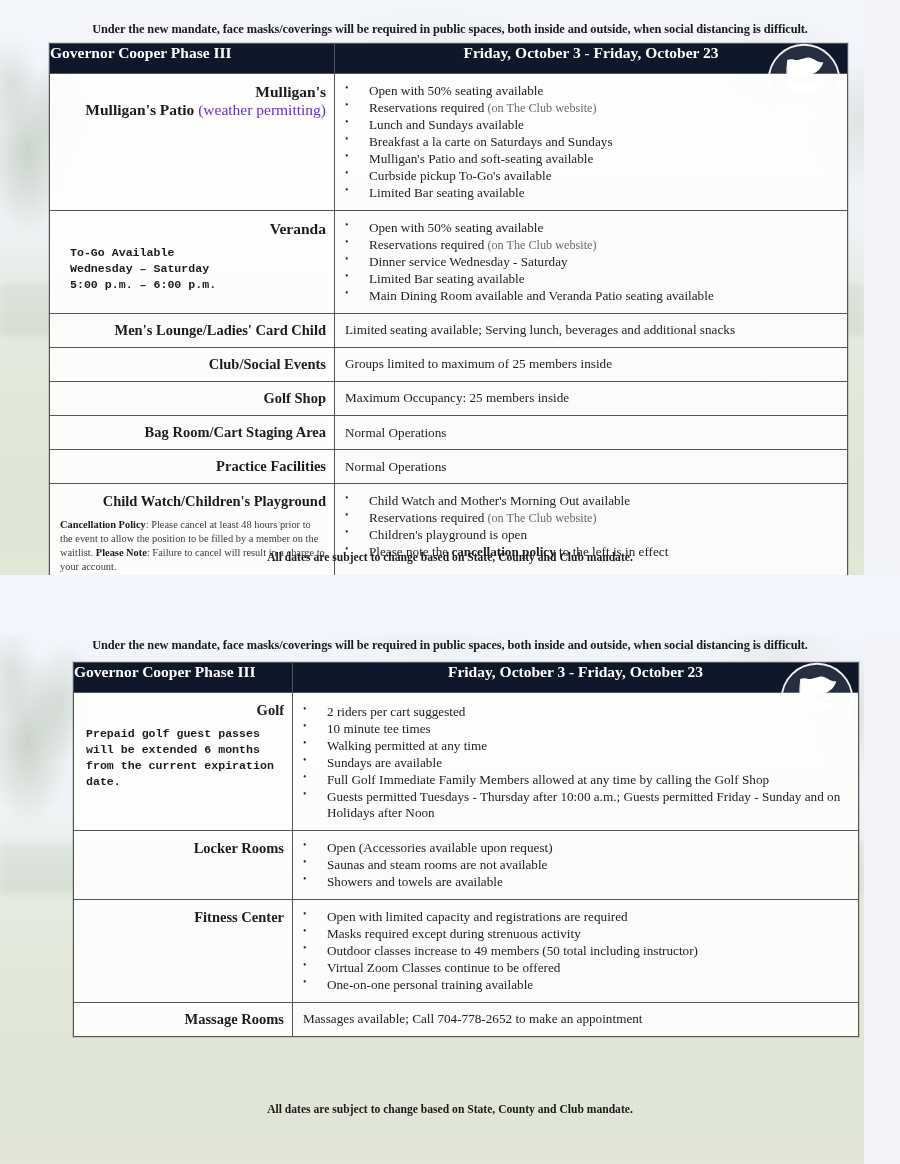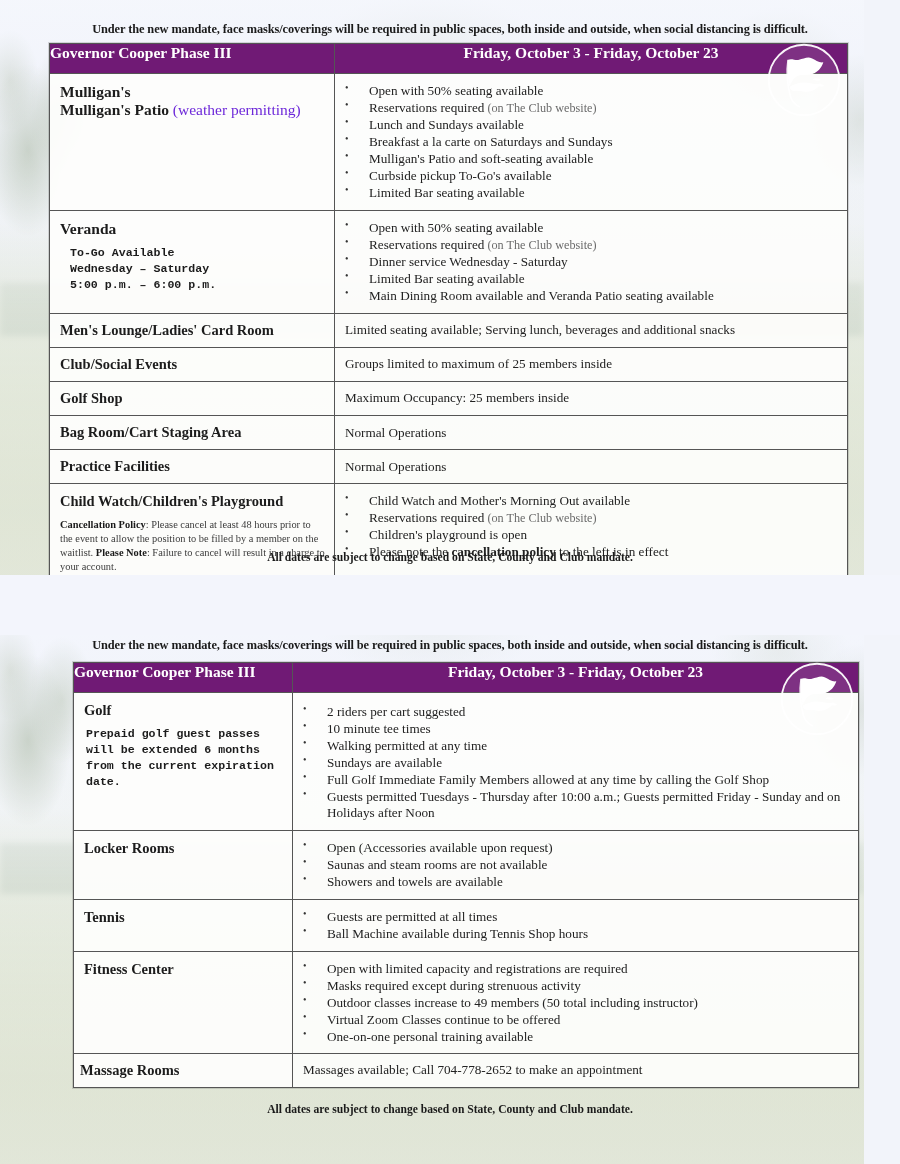--- a/index.html
+++ b/index.html
@@ -87,38 +87,39 @@
     background:rgba(252,252,251,.80);
     border:1px solid #4a4a4a;
     box-shadow:0 0 0 1px rgba(60,60,60,.18);
   }
   table.sched td, table.sched th{
     border:1px solid #555;
     vertical-align:top;
     padding:0;
   }
   thead th{
-    background:#701a75;
+    background:#0f172a;
     color:#ffffff;
     font-weight:bold;
     border-color:#1f6a4a;
     border-bottom:1px solid #444;
     height:30px;
     font-size:15.5px;
   }
   th.h-left{ text-align:left; padding-left:10px; }
   th.h-right{ text-align:center; }
 
   td.lbl{ background:rgba(253,253,252,.72); }
   td.val{ background:rgba(253,253,252,.66); }
 
   .cat{
     font-family:"Liberation Serif", serif;
     font-weight:bold;
     color:#1c1c1c;
+    text-align:right;
   }
   .cat-lg{ font-size:15.5px; }
   .cat-md{ font-size:14.5px; }
   .sub{
     font-family:Liberation Mono, monospace;
     font-weight:bold;
     font-size:11.6px;
     color:#1c1c1c;
     line-height:1.38;
   }
@@ -232,21 +233,21 @@
                     <li>Dinner service Wednesday - Saturday</li>
                     <li>Limited Bar seating available</li>
                     <li>Main Dining Room available and Veranda Patio seating available</li>
                   </ul>
                 </div>
               </td>
             </tr>
             <tr>
               <td class="lbl">
                 <div style="padding: 8px 8px 8px 10px;">
-                  <div class="cat cat-md">Men's Lounge/Ladies' Card Room</div>
+                  <div class="cat cat-md">Men's Lounge/Ladies' Card Child</div>
                 </div>
               </td>
               <td class="val">
                 <div style="padding: 8px 8px 8px 2px;">
                   <div class="plain" style="padding-left: 8px;">Limited seating available; Serving lunch, beverages and additional snacks</div>
                 </div>
               </td>
             </tr>
             <tr>
               <td class="lbl">
@@ -397,35 +398,20 @@
                   <ul class="blist">
                     <li>Open (Accessories available upon request)</li>
                     <li>Saunas and steam rooms are not available</li>
                     <li>Showers  and towels are available</li>
                   </ul>
                 </div>
               </td>
             </tr>
             <tr>
               <td class="lbl">
-                <div style="padding: 9px 8px 8px 10px; min-height: 50px;">
-                  <div class="cat cat-md">Tennis</div>
-                </div>
-              </td>
-              <td class="val">
-                <div style="padding: 9px 8px 8px 2px;">
-                  <ul class="blist">
-                    <li>Guests are permitted at all times</li>
-                    <li>Ball Machine available during Tennis Shop hours</li>
-                  </ul>
-                </div>
-              </td>
-            </tr>
-            <tr>
-              <td class="lbl">
                 <div style="padding: 9px 8px 8px 10px; min-height: 82px;">
                   <div class="cat cat-md">Fitness Center</div>
                 </div>
               </td>
               <td class="val">
                 <div style="padding: 9px 8px 8px 2px;">
                   <ul class="blist">
                     <li>Open with limited capacity and registrations are required</li>
                     <li>Masks required except during strenuous activity</li>
                     <li>Outdoor classes increase to 49 members (50 total including instructor)</li>

